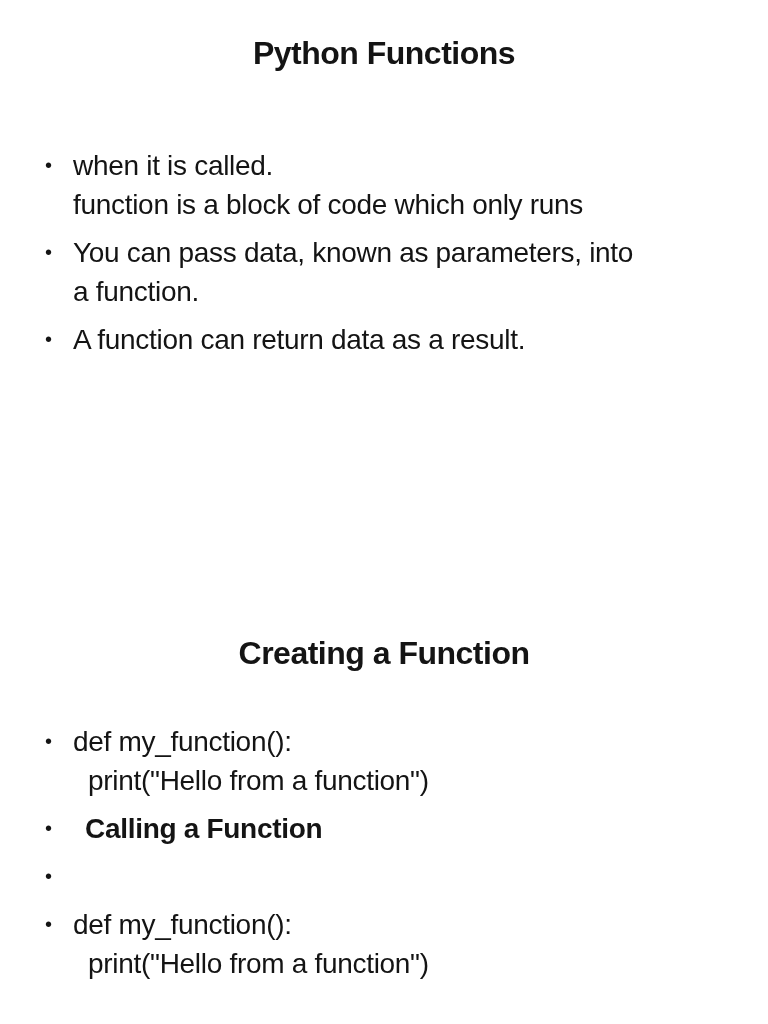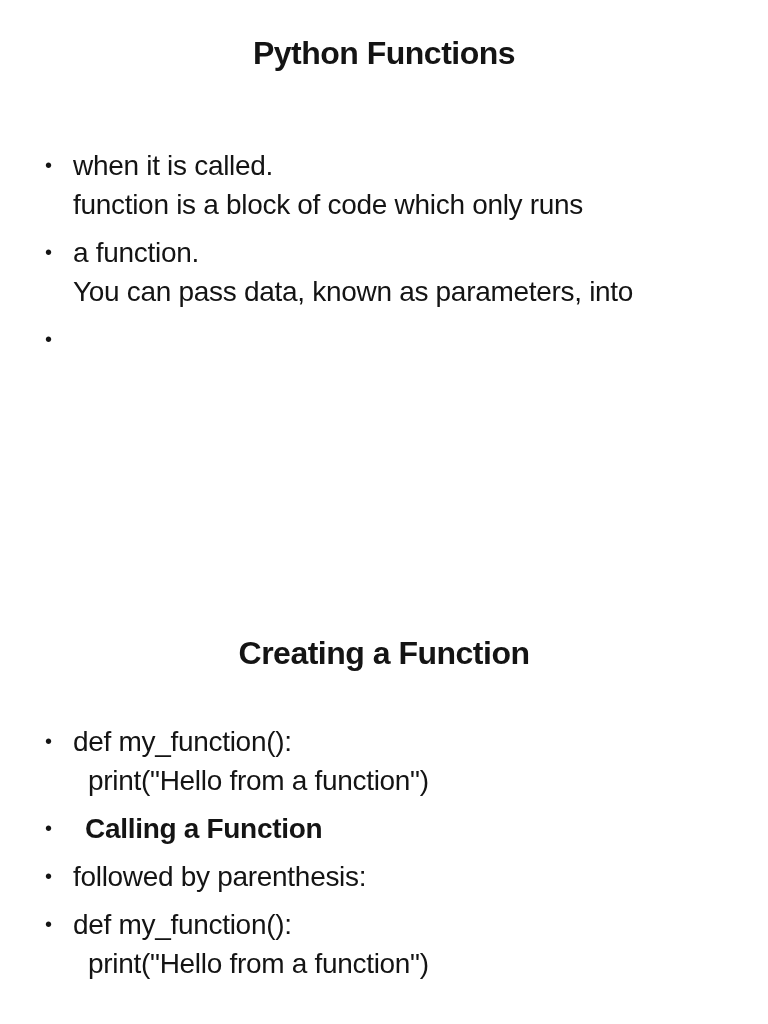--- a/index.html
+++ b/index.html
@@ -76,26 +76,29 @@
       <li class="bullet-item">
         <span class="marker">•</span>
         <div class="bullet-text">
           <div class="line">when it is called.</div>
           <div class="line">function is a block of code which only runs</div>
         </div>
       </li>
       <li class="bullet-item">
         <span class="marker">•</span>
         <div class="bullet-text">
+          <div class="line">You can pass data, known as parameters, into</div>
           <div class="line">a function.</div>
-          <div class="line">You can pass data, known as parameters, into</div>
         </div>
       </li>
       <li class="bullet-item">
         <span class="marker">•</span>
+        <div class="bullet-text">
+          <div class="line">A function can return data as a result.</div>
+        </div>
       </li>
     </ul>
 
   <h1 class="slide-title t2">Creating a Function</h1>
 
   <ul class="bullet-list l2">
       <li class="bullet-item">
         <span class="marker">•</span>
         <div class="bullet-text">
           <div class="line">def my_function():</div>
@@ -104,21 +107,20 @@
       </li>
       <li class="bullet-item">
         <span class="marker">•</span>
         <div class="bullet-text">
           <div class="line bold">Calling a Function</div>
         </div>
       </li>
       <li class="bullet-item">
         <span class="marker">•</span>
         <div class="bullet-text">
-          <div class="line">followed by parenthesis:</div>
         </div>
       </li>
       <li class="bullet-item">
         <span class="marker">•</span>
         <div class="bullet-text">
           <div class="line">def my_function():</div>
           <div class="line indent">print("Hello from a function")</div>
         </div>
       </li>
     </ul>

